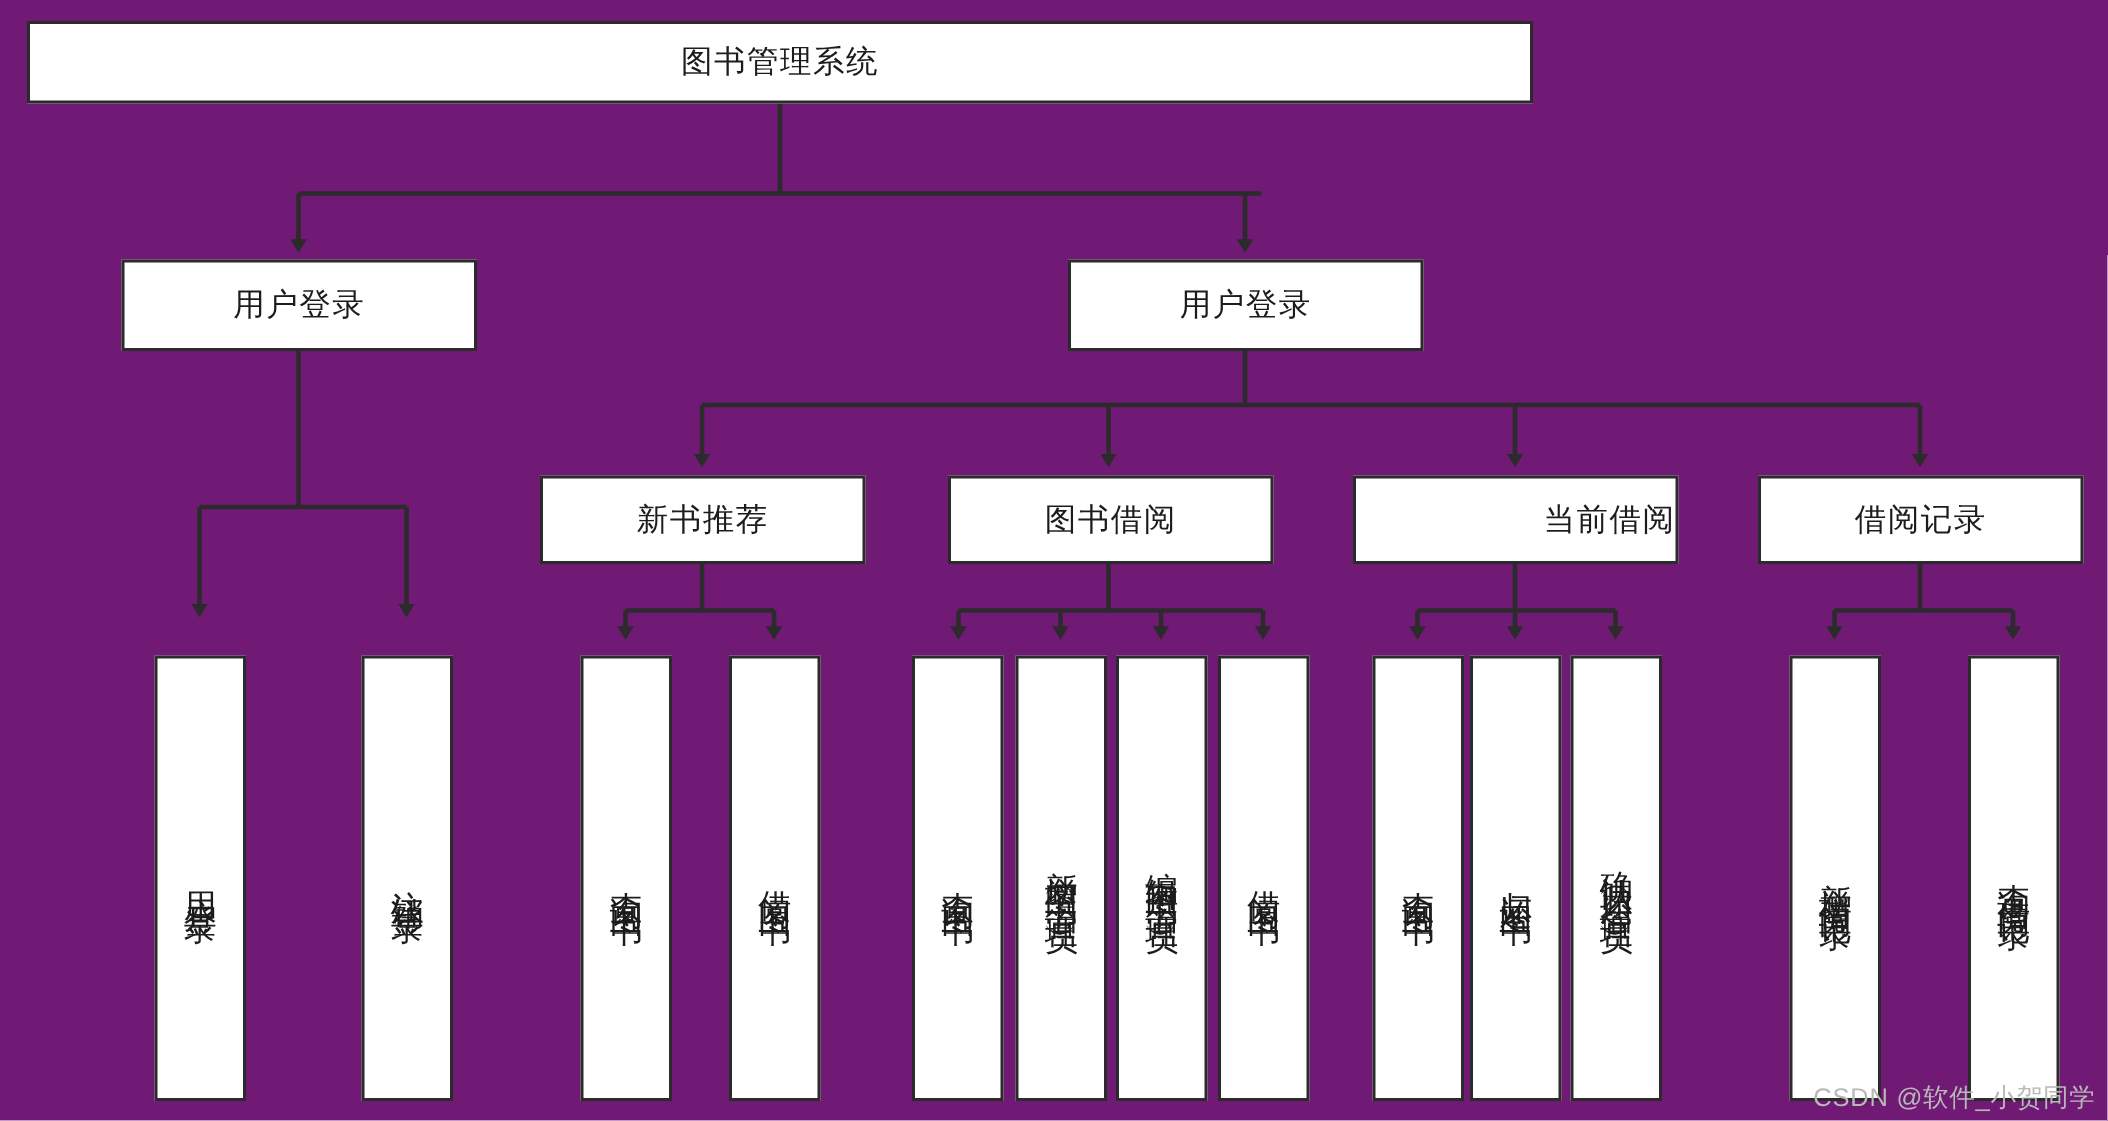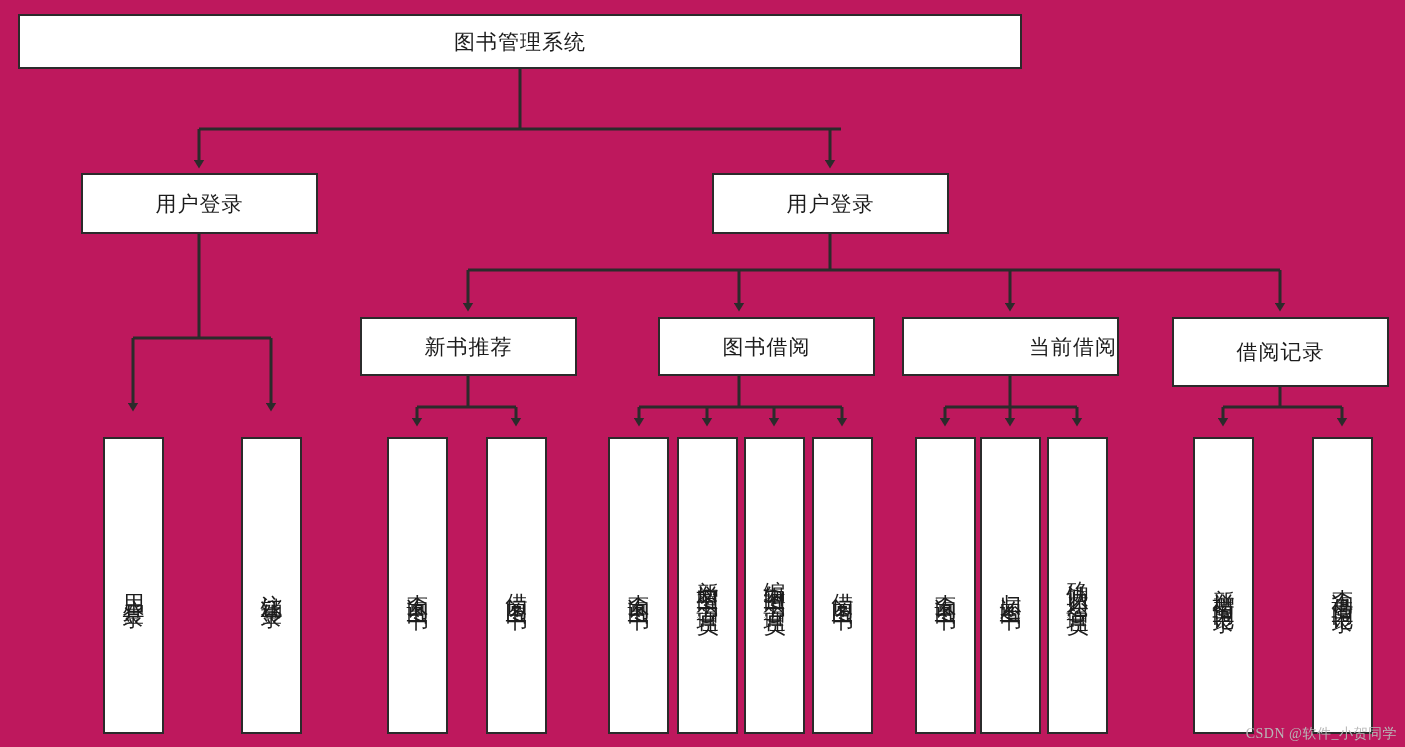--- a/index.html
+++ b/index.html
@@ -9,21 +9,21 @@
     background: #ffffff;
   }
   body {
     font-family: "Liberation Sans", "DejaVu Sans", sans-serif;
     color: #1a1a1a;
   }
   #canvas {
     position: relative;
     width: 1405px;
     height: 747px;
-    background: #be185d;
+    background: #701a75;
     overflow: hidden;
   }
   #connectors {
     position: absolute;
     left: 0;
     top: 0;
     width: 1405px;
     height: 747px;
     pointer-events: none;
   }
@@ -57,27 +57,26 @@
     letter-spacing: 5px;
     font-size: 22px;
     line-height: 1;
     white-space: nowrap;
     max-height: 100%;
   }
   #watermark {
     position: absolute;
     right: 8px;
     bottom: 4px;
-    font-size: 14px;
+    font-size: 17px;
     color: #b8b8b8;
     letter-spacing: 0.5px;
     z-index: 3;
     user-select: none;
     white-space: nowrap;
-    font-family: Liberation Serif, serif;
   }
 </style>
 </head>
 <body>
 
 <div id="canvas">
 
   <svg id="connectors" viewBox="0 0 1405 747" xmlns="http://www.w3.org/2000/svg">
     <defs>
       <marker id="arrow" markerWidth="9" markerHeight="11" refX="0.5" refY="5.5" orient="auto" markerUnits="userSpaceOnUse">
@@ -135,27 +134,27 @@
   <div class="node" style="left:81px; top:173px; width:237px; height:61px;">
     <span class="node-label">用户登录</span>
   </div>
   <div class="node" style="left:712px; top:173px; width:237px; height:61px;">
     <span class="node-label">用户登录</span>
   </div>
 
   <div class="node" style="left:360px; top:317px; width:217px; height:59px;">
     <span class="node-label">新书推荐</span>
   </div>
-  <div class="node" style="left:632px; top:317px; width:217px; height:59px;margin-left:26px;">
+  <div class="node" style="left:632px; top:317px; width:217px; height:59px;">
     <span class="node-label">图书借阅</span>
   </div>
   <div class="node" style="left:902px; top:317px; width:217px; height:59px;justify-content:flex-end;">
     <span class="node-label">当前借阅</span>
   </div>
-  <div class="node" style="left:1172px; top:317px; width:217px; height:70px;">
+  <div class="node" style="left:1172px; top:317px; width:217px; height:59px;">
     <span class="node-label">借阅记录</span>
   </div>
 
   <div class="node leaf" style="left:103px; top:437px; width:61px; height:297px;">
     <span class="node-label">用户登录</span>
   </div>
   <div class="node leaf" style="left:241px; top:437px; width:61px; height:297px;">
     <span class="node-label">注销登录</span>
   </div>
 

